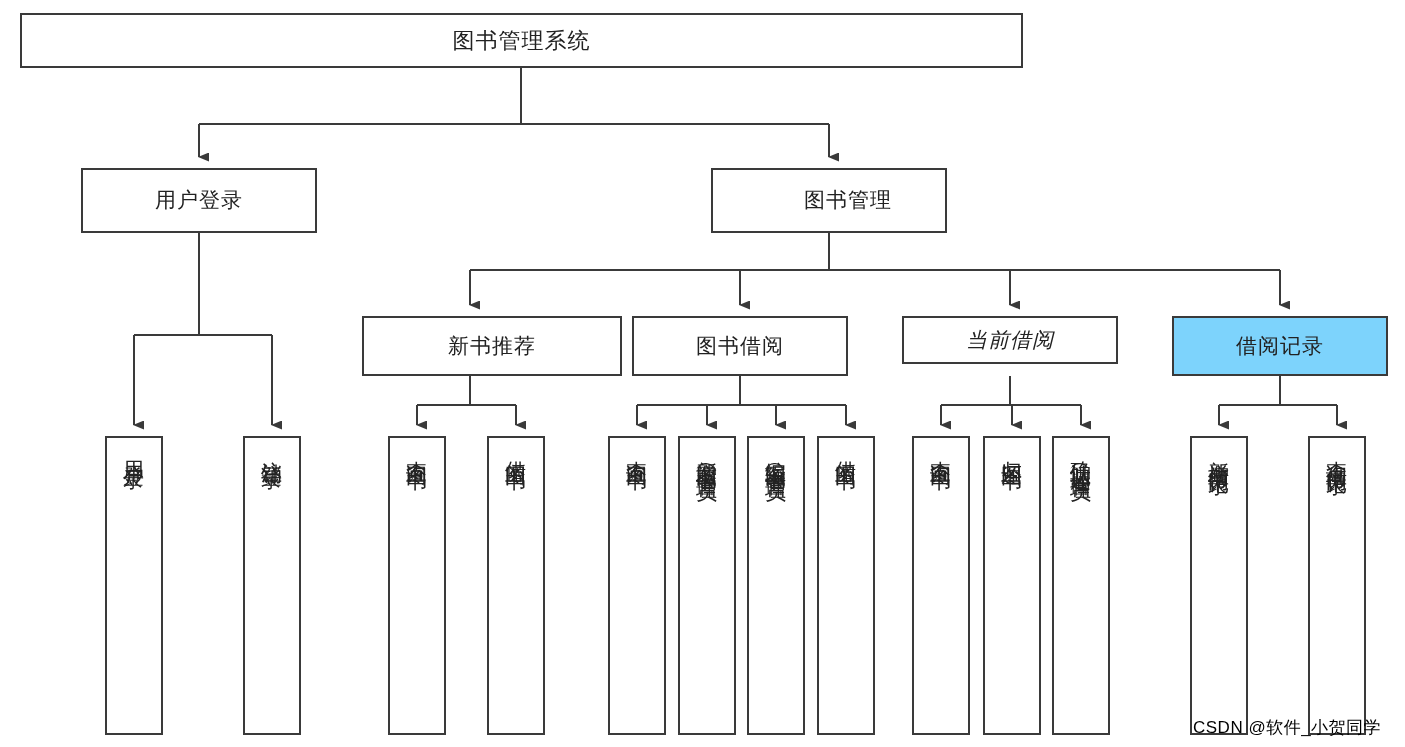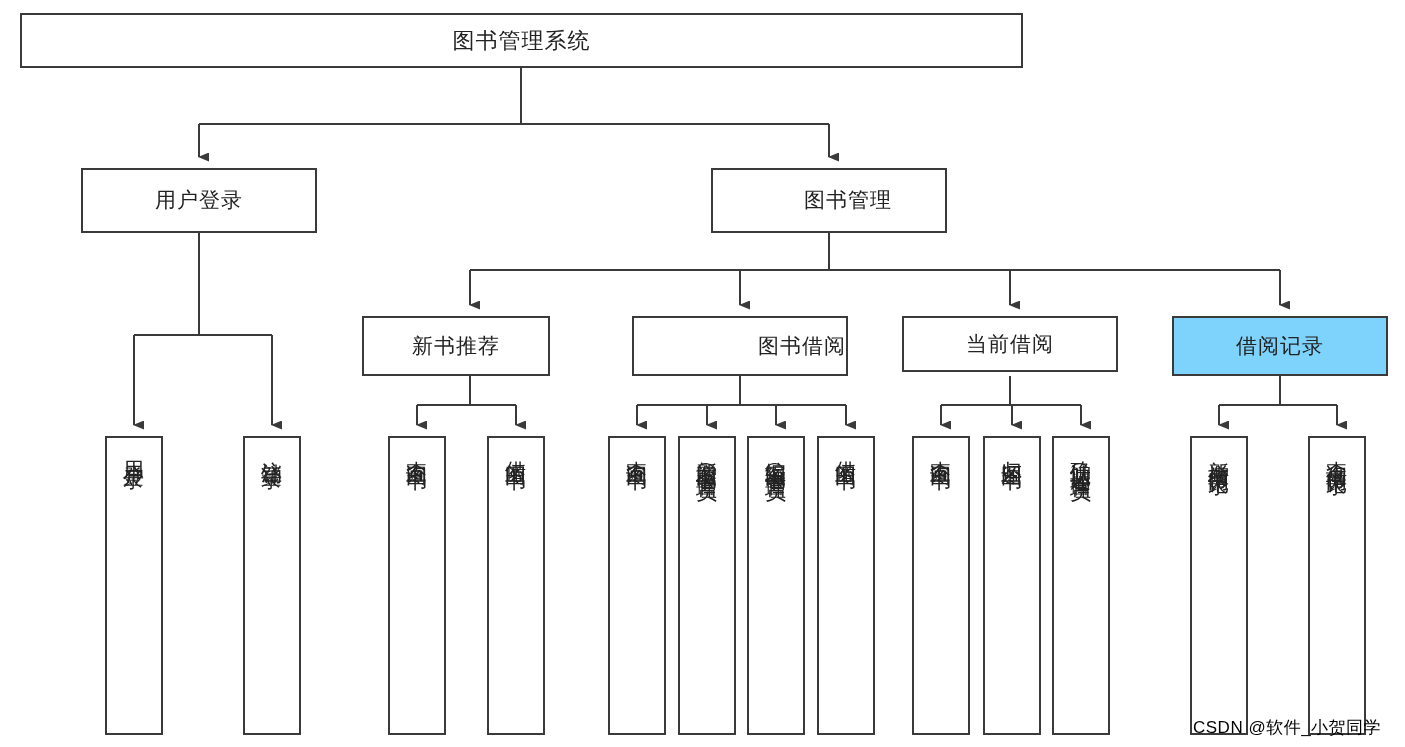--- a/index.html
+++ b/index.html
@@ -121,27 +121,27 @@
   <div id="nodes-layer">
       <div class="node-box horizontal root" style="left: 20px; top: 13px; width: 1003px; height: 55px; border-color: rgb(58, 58, 58); background: rgb(255, 255, 255);">
         <span class="node-label" style="color: rgb(34, 34, 34);">图书管理系统</span>
       </div>
       <div class="node-box horizontal level2" style="left: 81px; top: 168px; width: 236px; height: 65px; border-color: rgb(58, 58, 58); background: rgb(255, 255, 255);">
         <span class="node-label" style="color: rgb(34, 34, 34);">用户登录</span>
       </div>
       <div class="node-box horizontal level2" style="left: 711px; top: 168px; width: 236px; height: 65px; border-color: rgb(58, 58, 58); background: rgb(255, 255, 255);">
         <span class="node-label" style="color: rgb(34, 34, 34); margin-left: 38px;">图书管理</span>
       </div>
-      <div class="node-box horizontal level3" style="left: 362px; top: 316px; width: 188px; height: 60px; border-color: rgb(58, 58, 58); background: rgb(255, 255, 255);">
+      <div class="node-box horizontal level3" style="left: 362px; top: 316px; width: 260px; height: 60px; border-color: rgb(58, 58, 58); background: rgb(255, 255, 255);">
         <span class="node-label" style="color: rgb(34, 34, 34);">新书推荐</span>
       </div>
-      <div class="node-box horizontal level3" style="left: 632px; top: 316px; width: 216px; height: 60px; border-color: rgb(58, 58, 58); background: rgb(255, 255, 255); justify-content: flex-end;">
+      <div class="node-box horizontal level3" style="left: 632px; top: 316px; width: 216px; height: 60px; border-color: rgb(58, 58, 58); background: rgb(255, 255, 255);">
         <span class="node-label" style="color: rgb(34, 34, 34);">图书借阅</span>
       </div>
-      <div class="node-box horizontal level3" style="left: 902px; top: 316px; width: 216px; height: 56px; border-color: rgb(58, 58, 58); background: rgb(255, 255, 255);">
+      <div class="node-box horizontal level3" style="left: 902px; top: 316px; width: 216px; height: 48px; border-color: rgb(58, 58, 58); background: rgb(255, 255, 255); font-style: italic;">
         <span class="node-label" style="color: rgb(34, 34, 34);">当前借阅</span>
       </div>
       <div class="node-box horizontal level3" style="left: 1172px; top: 316px; width: 216px; height: 60px; border-color: rgb(58, 58, 58); background: #7dd3fc;">
         <span class="node-label" style="color: rgb(34, 34, 34);">借阅记录</span>
       </div>
       <div class="node-box vertical leaf" style="left: 105px; top: 436px; width: 58px; height: 299px; border-color: rgb(58, 58, 58); background: rgb(255, 255, 255);">
         <span class="node-label" style="color: rgb(34, 34, 34);">用户登录</span>
       </div>
       <div class="node-box vertical leaf" style="left: 243px; top: 436px; width: 58px; height: 299px; border-color: rgb(58, 58, 58); background: rgb(255, 255, 255);">
         <span class="node-label" style="color: rgb(34, 34, 34);">注销登录</span>

